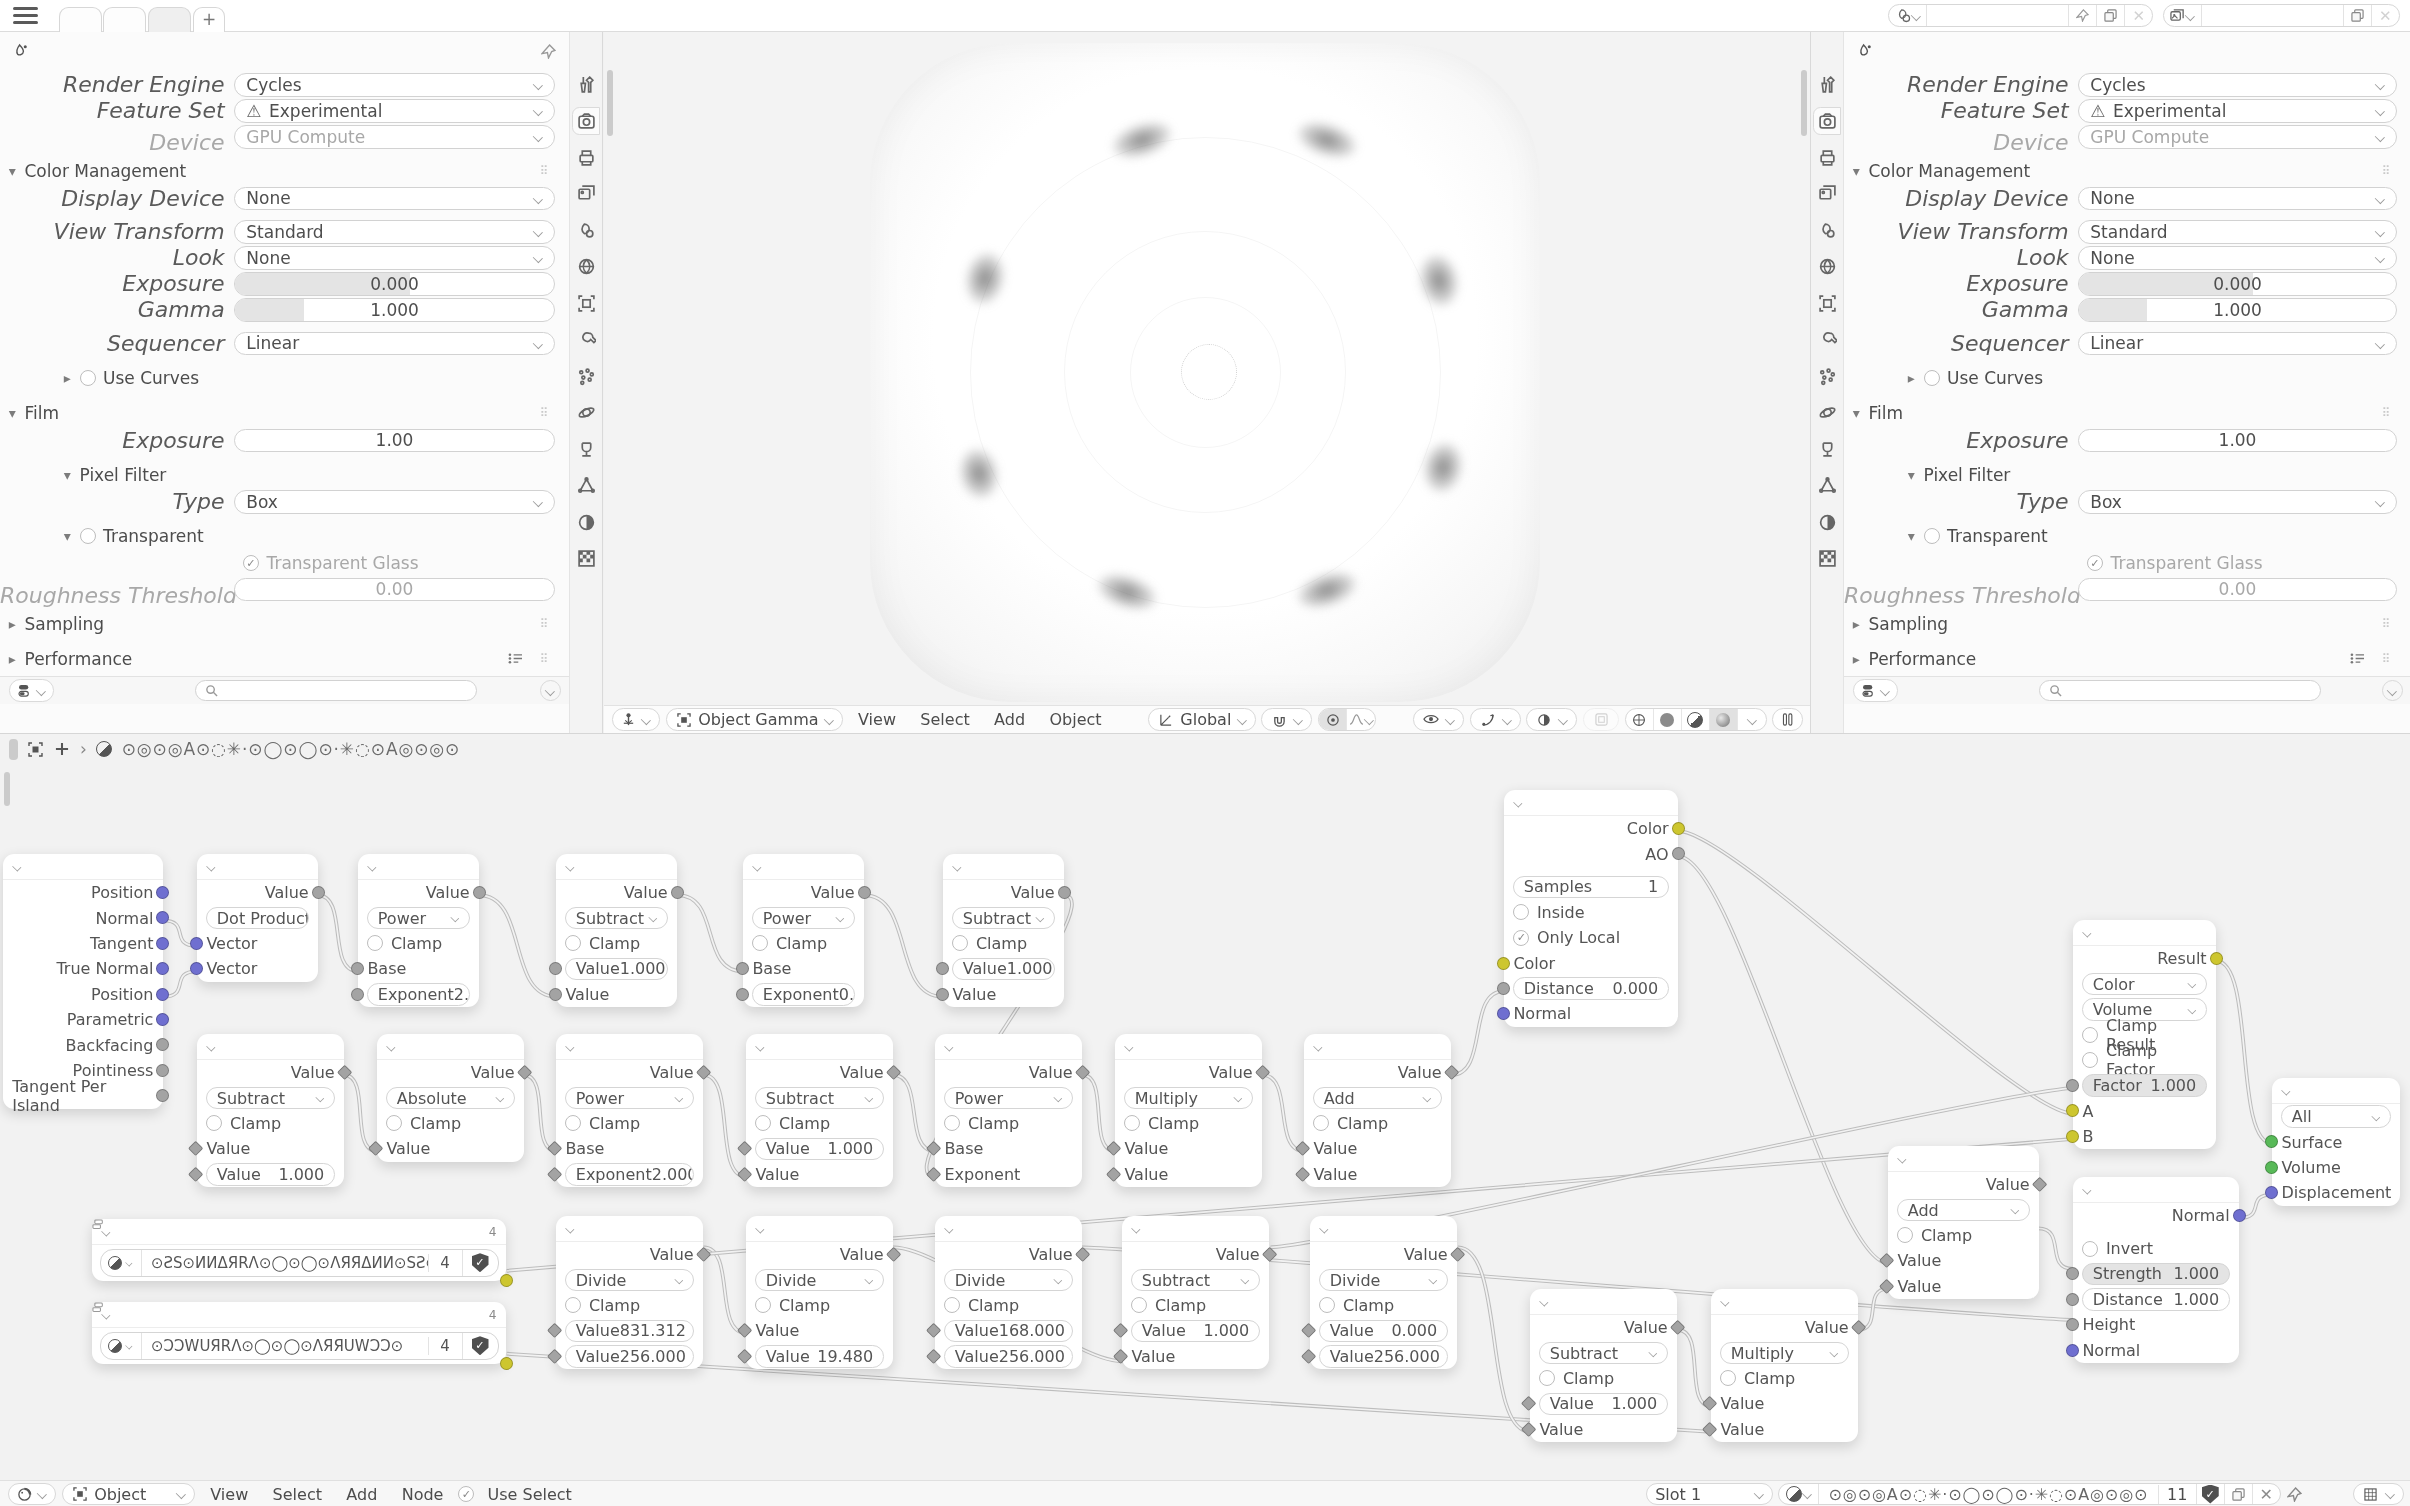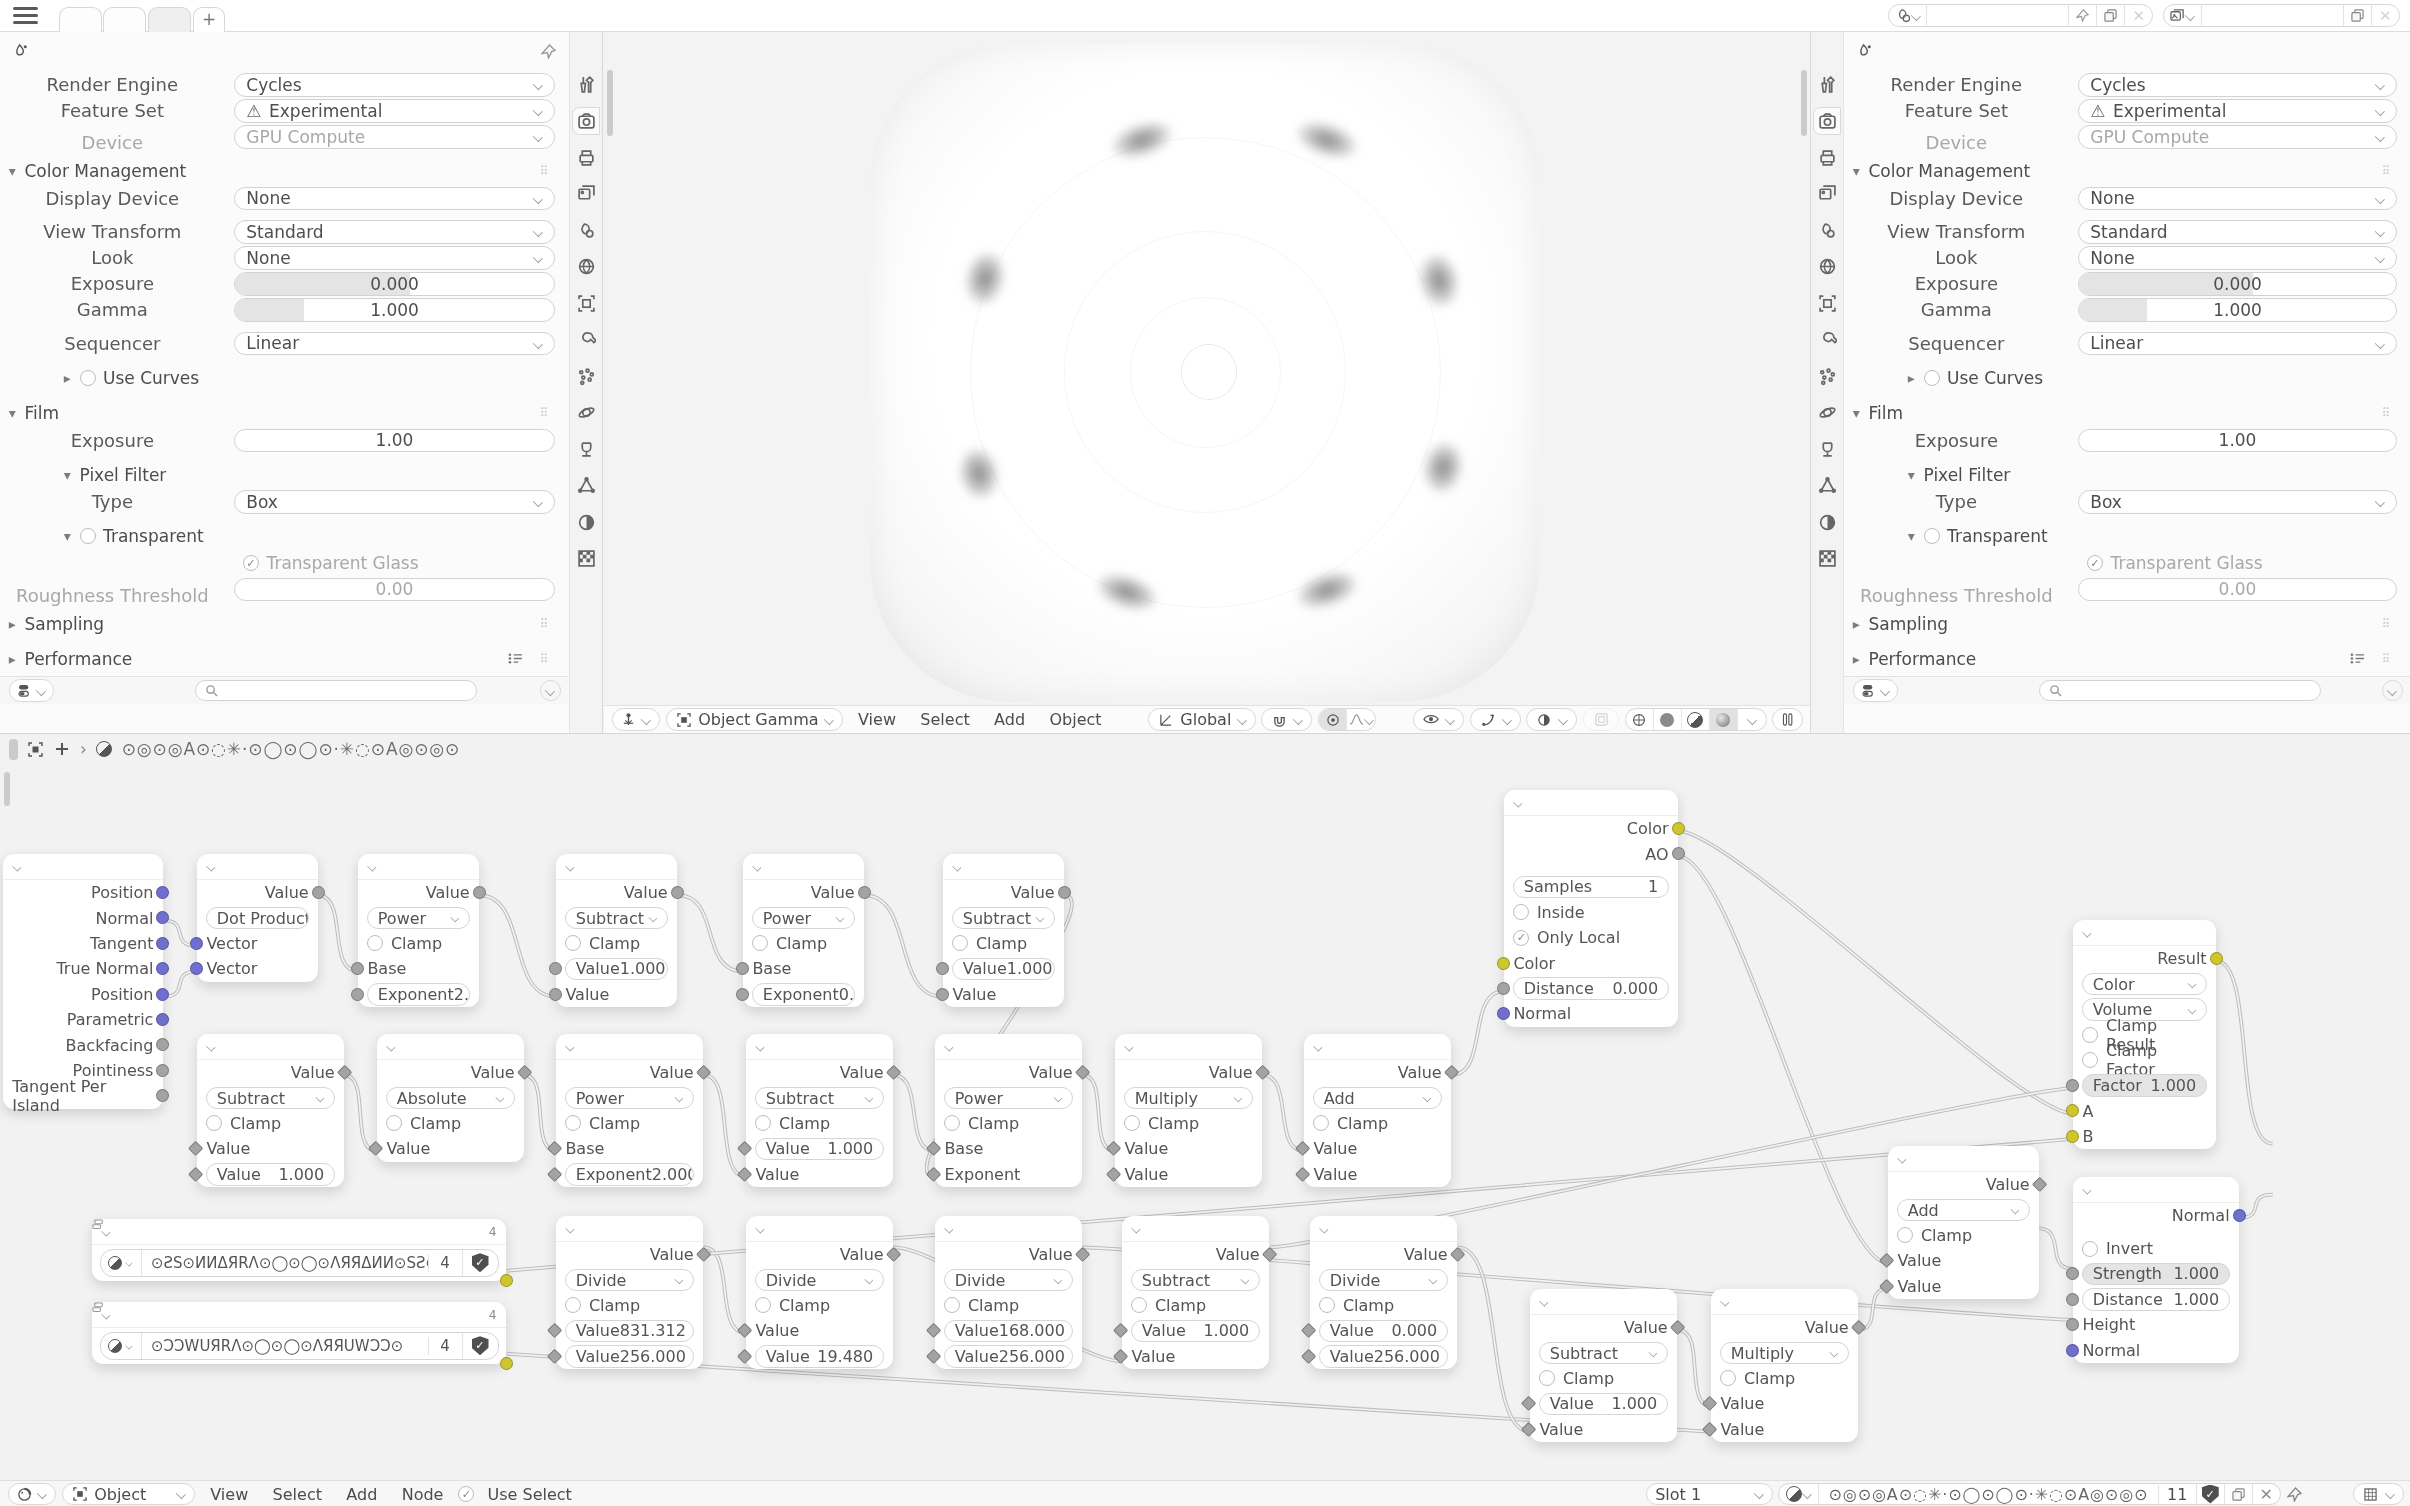--- a/index.html
+++ b/index.html
@@ -32,21 +32,21 @@
   #props-right .tabstrip { left:0; border-right:0.9px solid #e4e4e4; }
   .ptab { width:28px; height:28px; border-radius:7.5px 0 0 7.5px; display:flex; align-items:center; justify-content:center; color:#6d6d6d; }
   .ptab.active { background:#fbfbfb; border:0.9px solid #dadada; }
   .ptab svg { width:19px; height:19px; stroke:#666; fill:none; stroke-width:1.6; }
   .panel-inner { position:absolute; top:0; height:672px; overflow:hidden; }
   #props-left .panel-inner { left:0; width:570px; }
   #props-right .panel-inner { left:33px; width:568px; }
   .panel-header { height:38px; display:flex; align-items:center; padding:0 13px; }
   .prop-rows { padding:1.9px 15px 0 0; }
   .prow { display:flex; align-items:center; height:26px; }
-  .prow .plabel { width:234px; text-align:center; padding-right:9.4px; font-size:18px; color:#5a5a5a; white-space:nowrap; }
+  .prow .plabel { width:234px; text-align:right; padding-right:9.4px; font-size:22px; color:#5a5a5a; white-space:nowrap;font-style:italic; }
   .prow.disabled .plabel { color:#a8a8a8;margin-top:12px; }
   .pfield { flex:1; height:23.5px; border:0.9px solid #d2d2d2; border-radius:12.2px; background:#fff; display:flex; align-items:center; padding:0 11.3px; font-size:17px; color:#4e4e4e; position:relative; overflow:hidden; }
   .prow.disabled .pfield { color:#a8a8a8; }
   .pfield .chev { margin-left:auto; }
   .pfield.center { justify-content:center; }
   .pfield .fillbar { position:absolute; left:0; top:0; bottom:0; background:#e4e4e4; }
   .pfield .val { position:relative; width:100%; text-align:center; }
   .chev { width:9.4px; height:9.4px; display:inline-block; position:relative; }
   .chev:after { content:""; position:absolute; left:0.9px; top:0.9px; width:6.6px; height:6.6px; border-right:1.7px solid #9a9a9a; border-bottom:1.7px solid #9a9a9a; transform:rotate(45deg) scale(1,0.8); }
   .sectrow { display:flex; align-items:center; height:28px; font-size:17px; color:#4c4c4c; margin-top:7.5px; position:relative; }
@@ -1713,20 +1713,43 @@
         </div>
         <div class="nrow">
           <span class="sock circle left" style="background: rgb(163, 163, 163);"></span>
           <span>Height</span>
         </div>
         <div class="nrow">
           <span class="sock circle left" style="background: rgb(111, 111, 208);"></span>
           <span>Normal</span>
         </div>
       </div>
+      <div class="node" style="left: 2272px; top: 314px; width: 128px;">
+        <div class="nhead">
+          <span class="chev"></span>
+        </div>
+        <div class="nrow">
+          <span class="npill">
+            <span class="plab">All</span>
+            <span class="chev"></span>
+          </span>
+        </div>
+        <div class="nrow">
+          <span class="sock circle left" style="background: rgb(88, 185, 88);"></span>
+          <span>Surface</span>
+        </div>
+        <div class="nrow">
+          <span class="sock circle left" style="background: rgb(88, 185, 88);"></span>
+          <span>Volume</span>
+        </div>
+        <div class="nrow">
+          <span class="sock circle left" style="background: rgb(111, 111, 208);"></span>
+          <span>Displacement</span>
+        </div>
+      </div>
     </div>
 
   <div id="ne-footer">
     <span class="pillbtn">
       <svg width="15" height="15" viewBox="0 0 16 16">
           <circle cx="8" cy="8" r="6" fill="none" stroke="#555" stroke-width="1.4"></circle>
           <path d="M8 2 A6 6 0 0 1 14 8" fill="none" stroke="#555" stroke-width="2.6"></path>
           <circle cx="5.5" cy="6" r="1" fill="#555"></circle>
         </svg>
       <span class="chev"></span>

